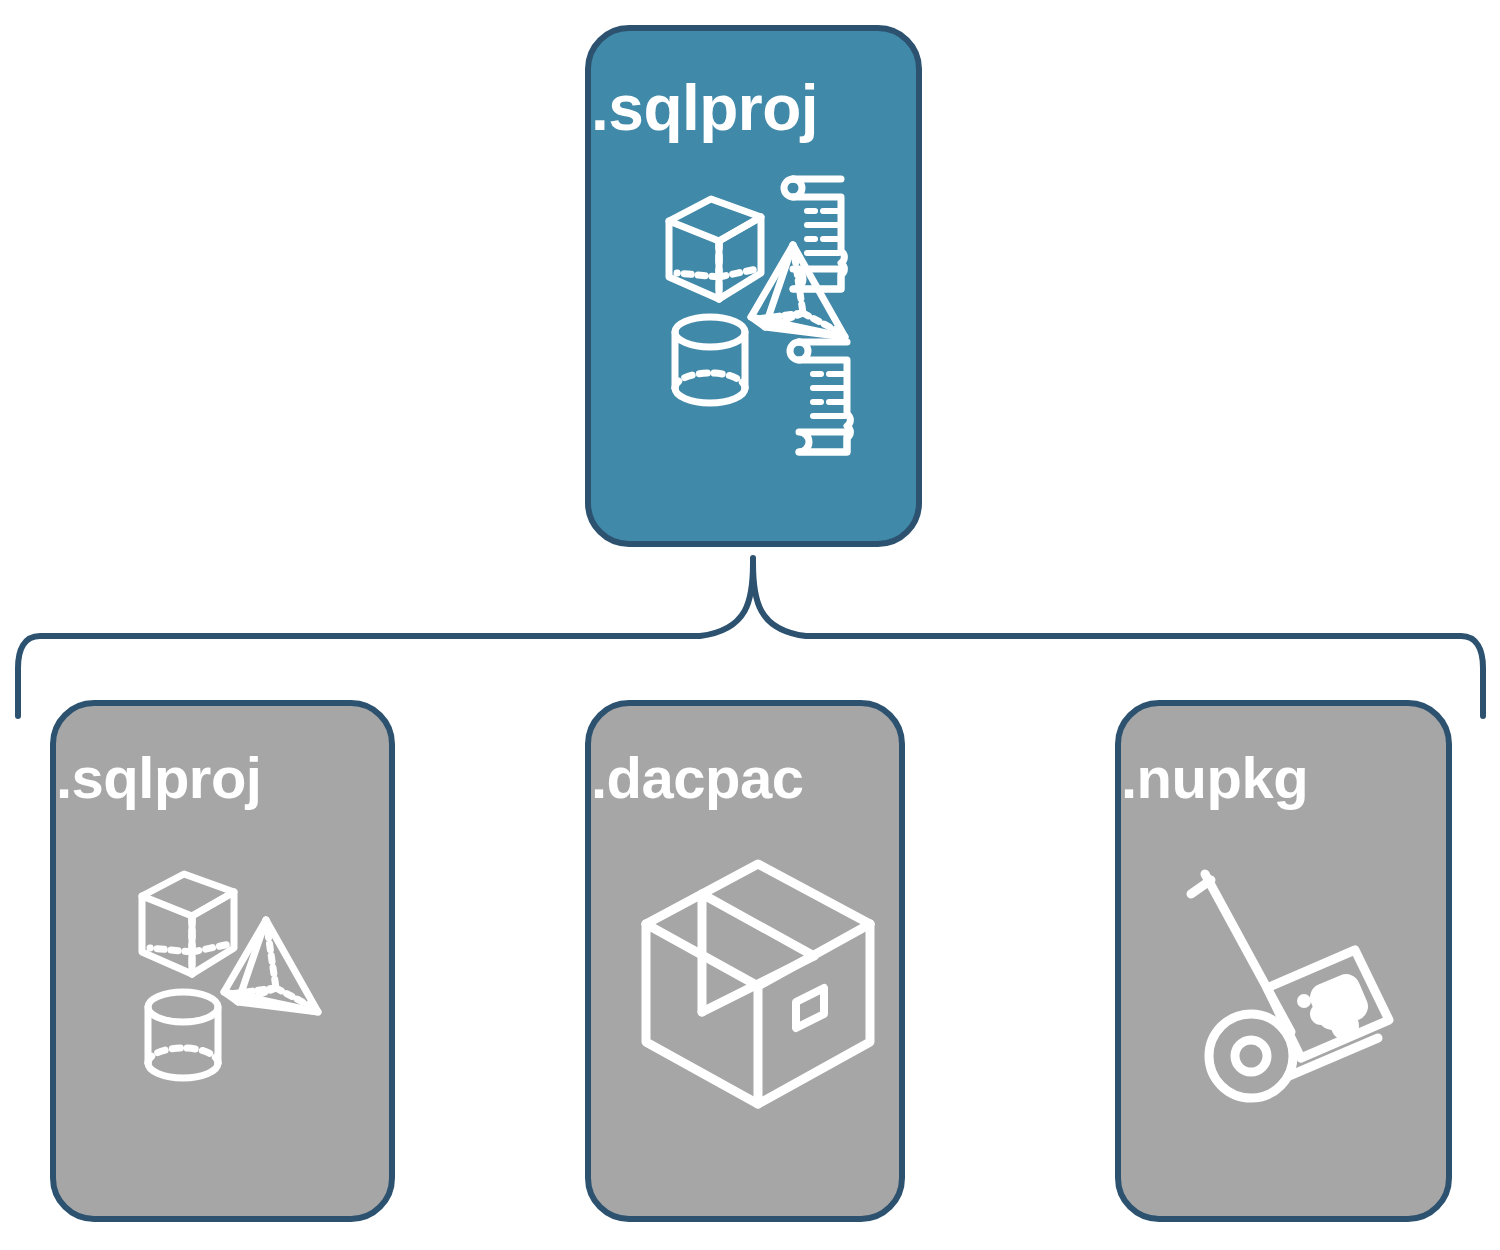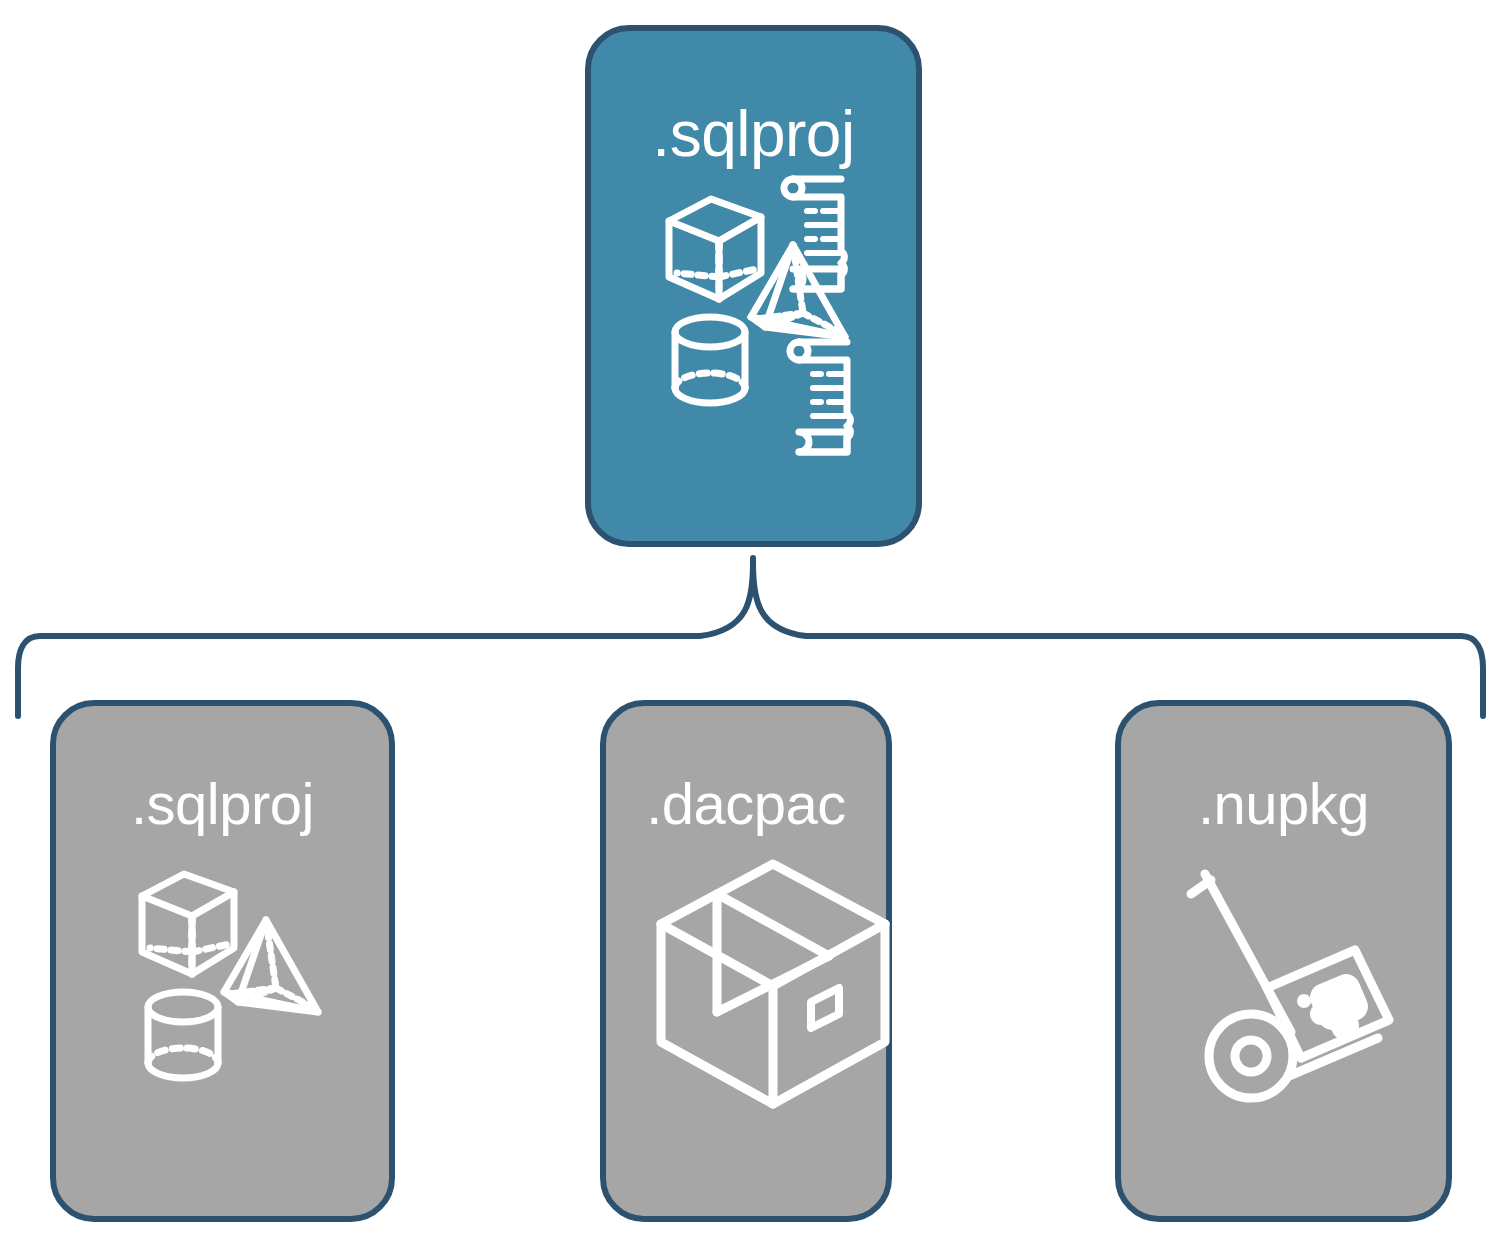--- a/index.html
+++ b/index.html
@@ -22,26 +22,25 @@
   .node {
     position: absolute;
     border-radius: 44px;
     box-sizing: border-box;
     display: block;
   }
   .node-title {
     position: absolute;
     left: 0;
     right: 0;
-    text-align: center;
-    font-weight: normal;
+    text-align: left;
+    font-weight: bold;
     color: #ffffff;
     letter-spacing: -0.5px;
     white-space: nowrap;
-    margin-top: 26px;
   }
   .node-icons {
     position: absolute;
     left: 0;
     right: 0;
   }
   
   #root-node {
     left: 585px;
     top: 25px;
@@ -59,21 +58,21 @@
     height: 280px;
   }
   
   .child-node {
     top: 700px;
     height: 522px;
     background: #A6A6A6;
     border: 6px solid #2C5270;
   }
   #node-sqlproj  { left: 50px;   width: 345px; }
-  #node-dacpac   { left: 600px;  width: 292px; }
+  #node-dacpac   { left: 585px;  width: 320px; }
   #node-nupkg    { left: 1115px; width: 337px; padding-left: 48px; }
   .child-node .node-title {
     top: 38px;
     font-size: 58px;
   }
   .child-node .node-icons {
     top: 130px;
     height: 300px;
   }
   

